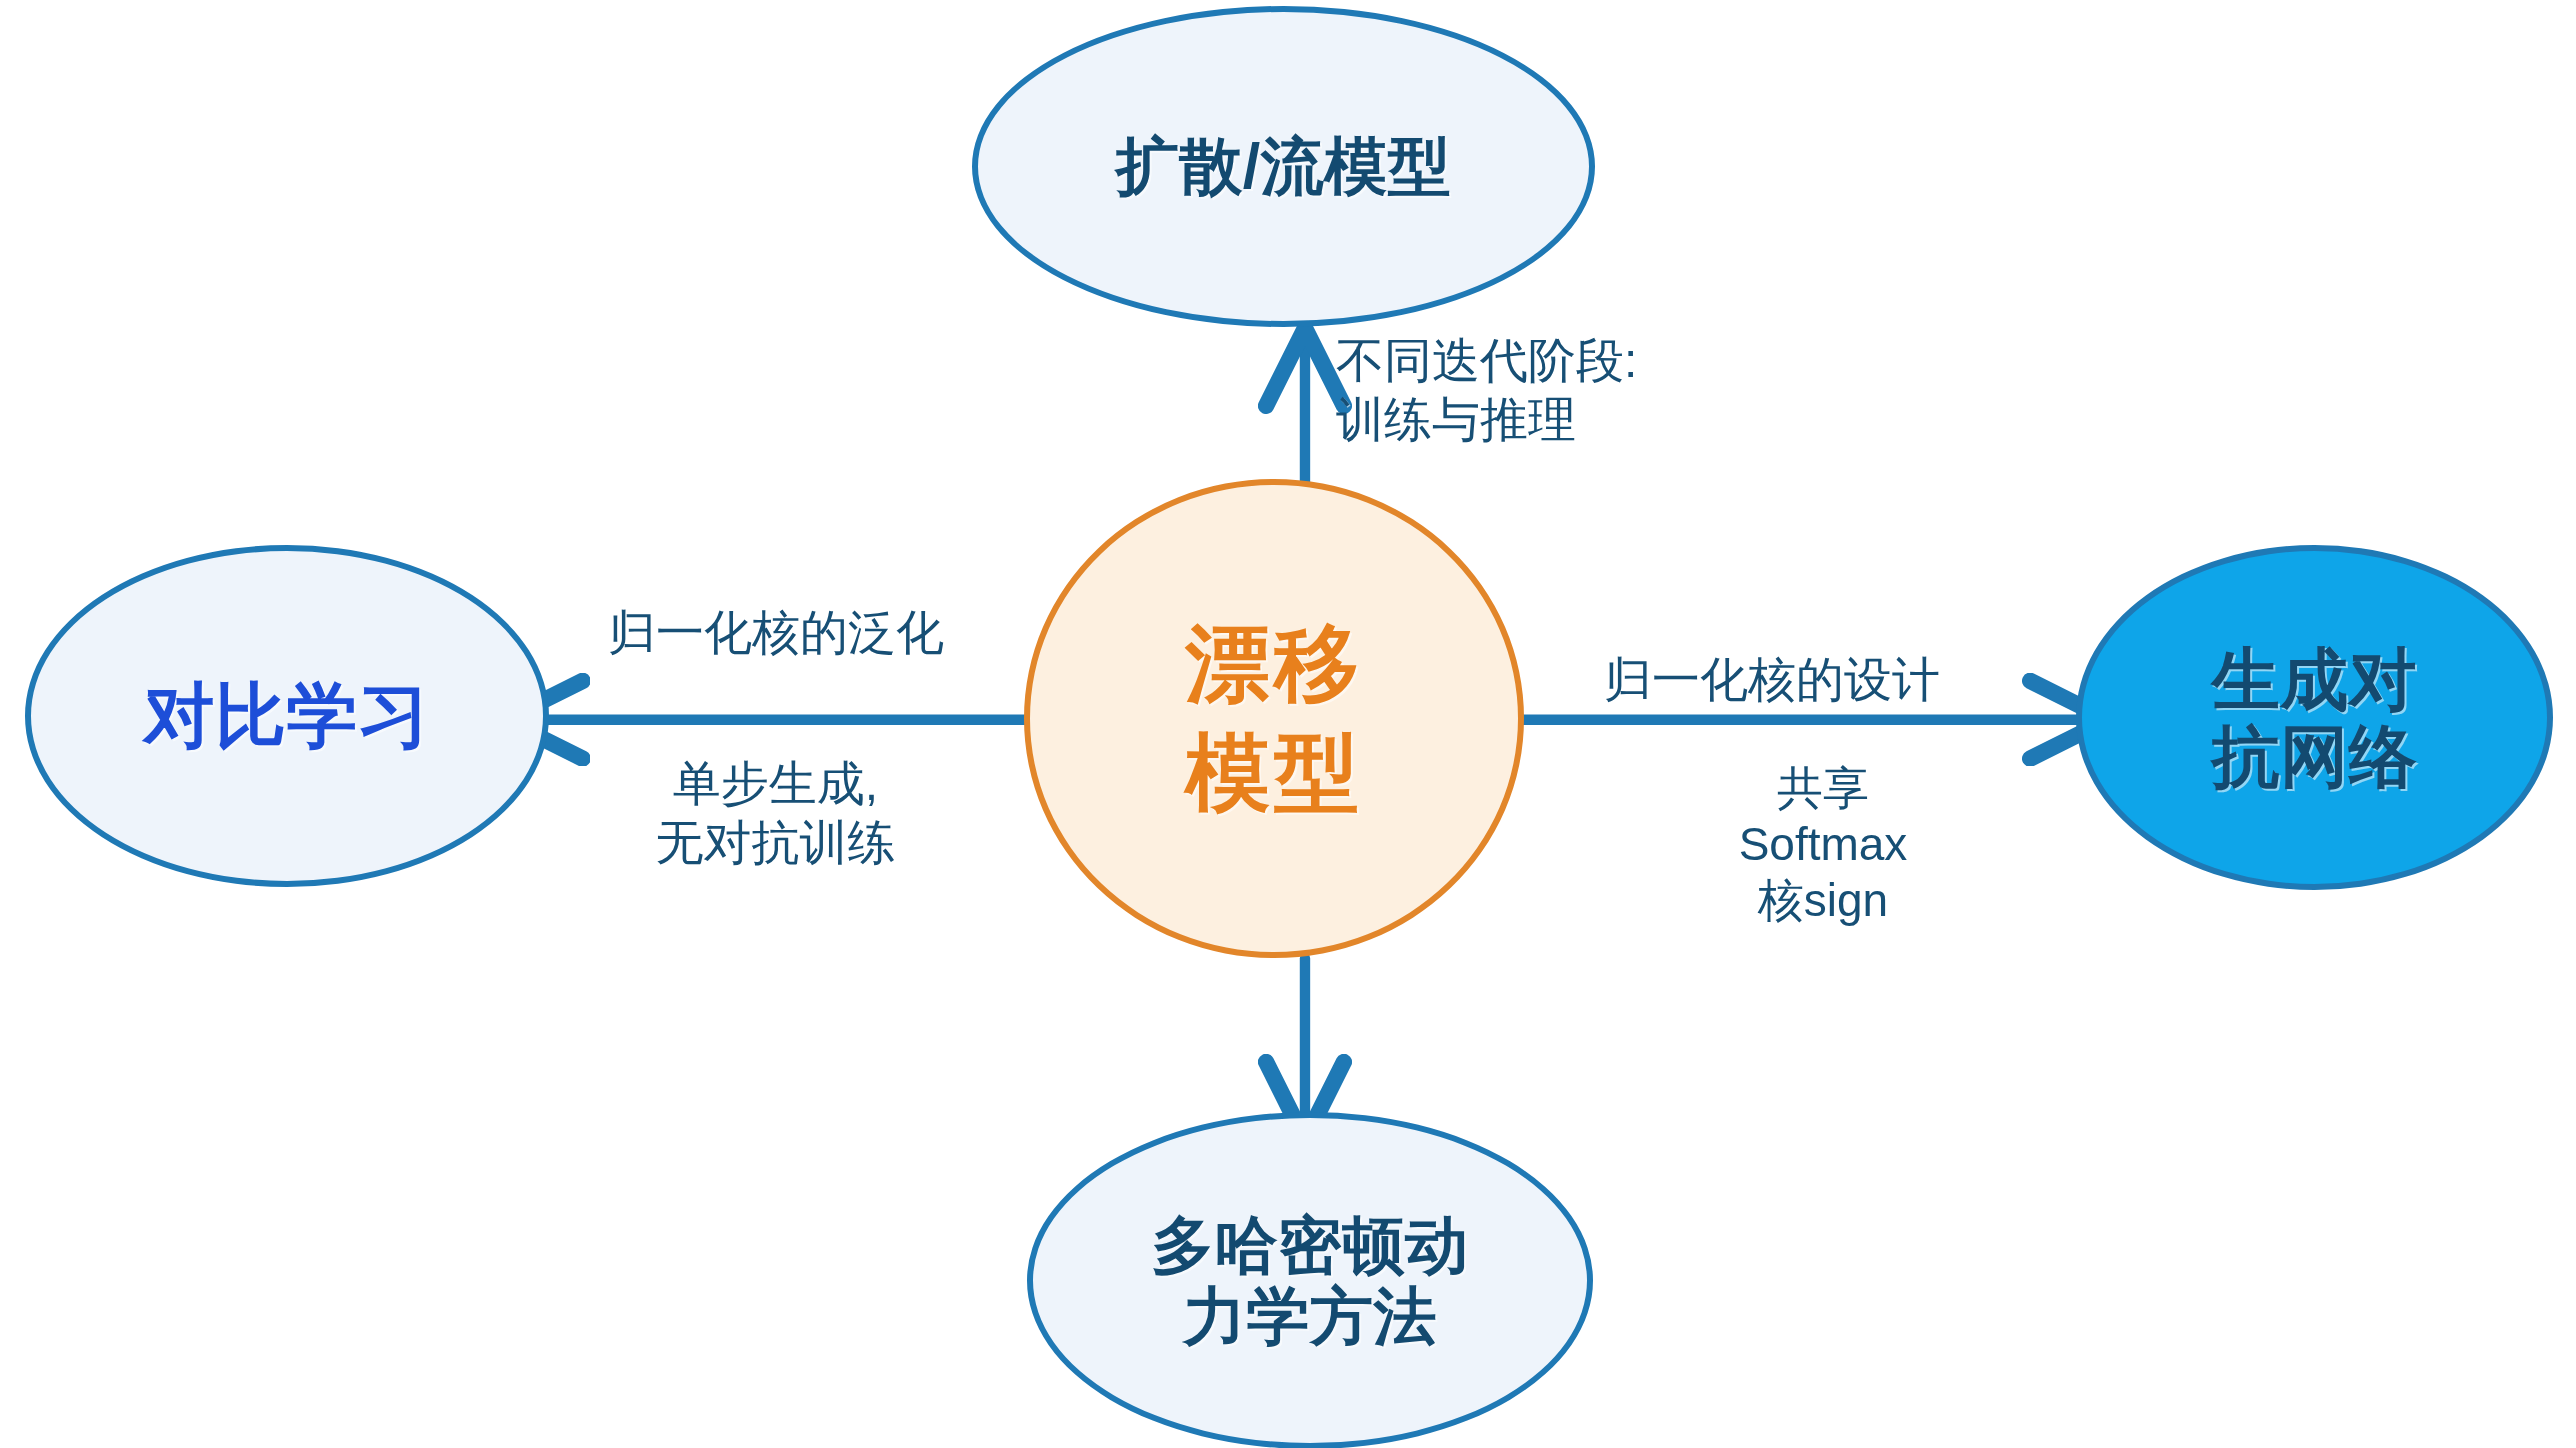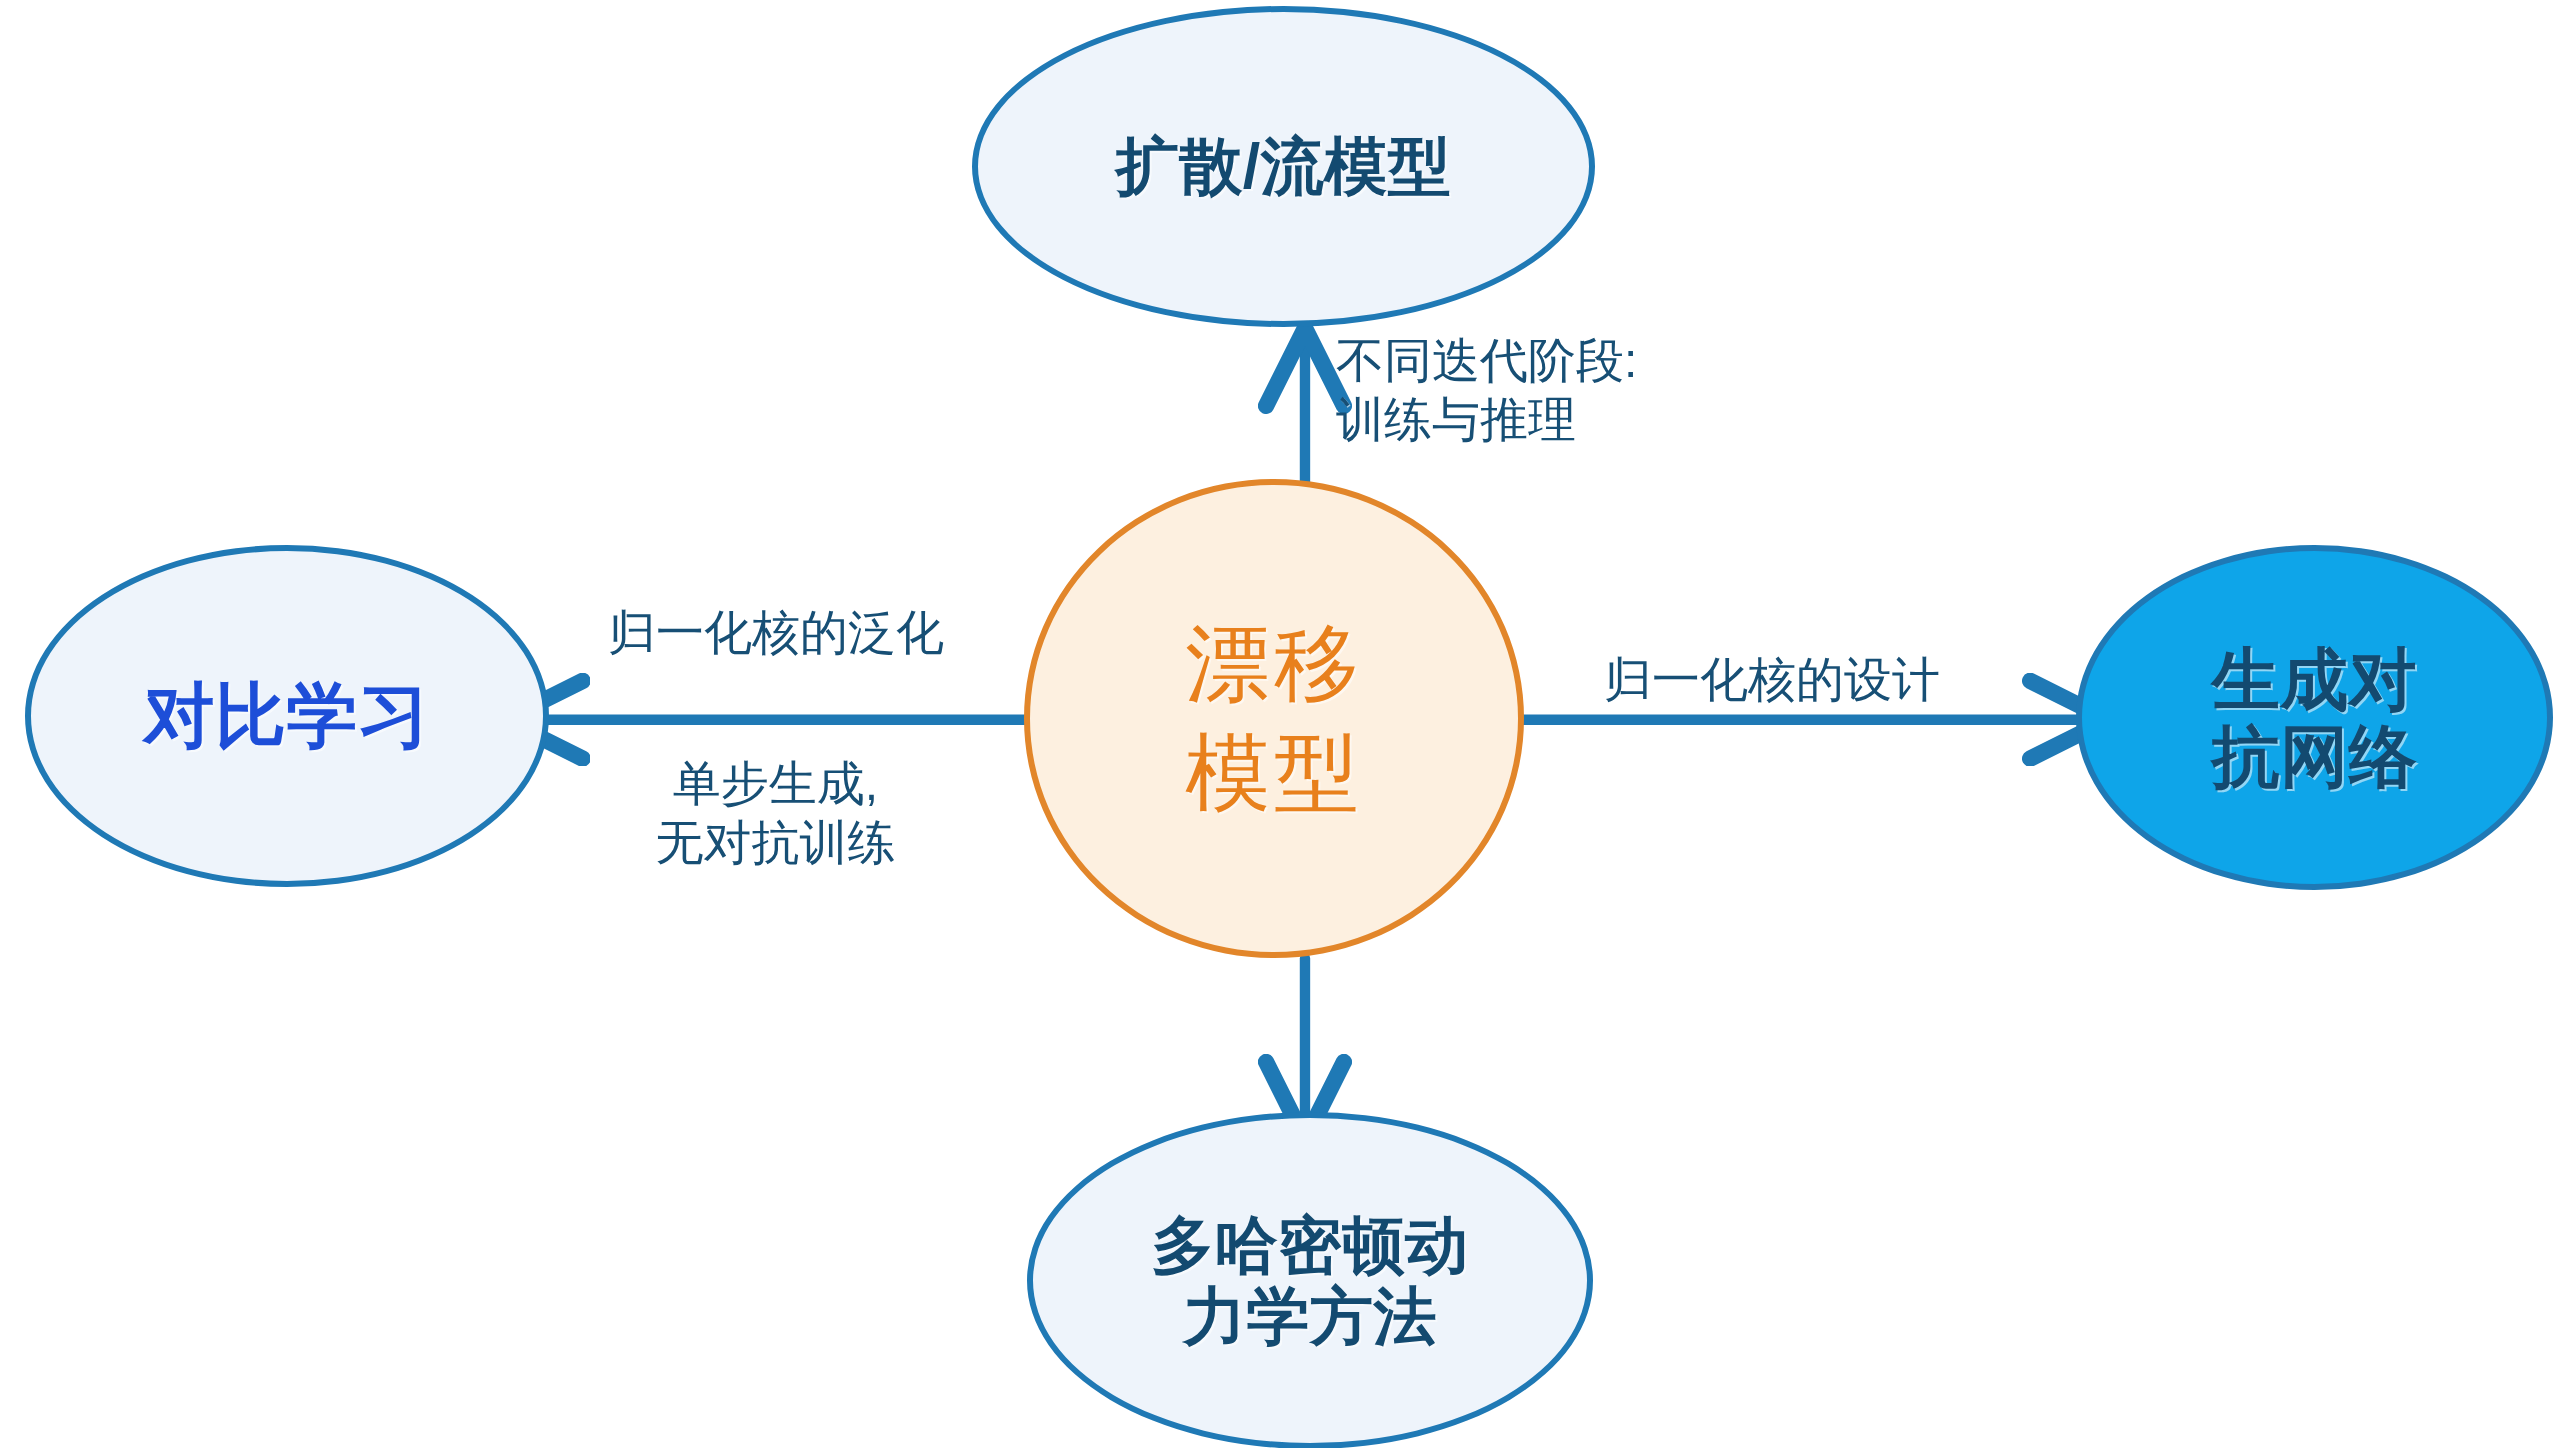--- a/index.html
+++ b/index.html
@@ -35,21 +35,21 @@
   .node-blue {
     background: #eef4fb;
     border: 6.6px solid #1f79b5;
     color: #134a70;
     font-weight: bold;
   }
   .node-center {
     background: #fdf0e0;
     border: 6.6px solid #e2862a;
     color: #e8801c;
-    font-weight: normal;
+    font-weight: bold;
   }
   .node-label {
     line-height: 1.12;
     letter-spacing: 0.5px;
     white-space: pre-line;
     text-shadow: 1.9px 1.9px 0 rgba(255,255,255,0.55);
   }
 
   
   #node-top      { left: 972px; top: 5.7px;    width: 623px;  height: 321px; }
@@ -129,15 +129,18 @@
   <div class="edge-label" id="edge-label-top">不同迭代阶段:
 训练与推理</div>
 
   <div class="edge-label" id="edge-label-left-top">归一化核的泛化</div>
 
   <div class="edge-label" id="edge-label-left-bot">单步生成,
 无对抗训练</div>
 
   <div class="edge-label" id="edge-label-right-top">归一化核的设计</div>
 
+  <div class="edge-label" id="edge-label-right-bot">共享
+Softmax
+核sign</div>
 
 </div>
 
 
 </body></html>

